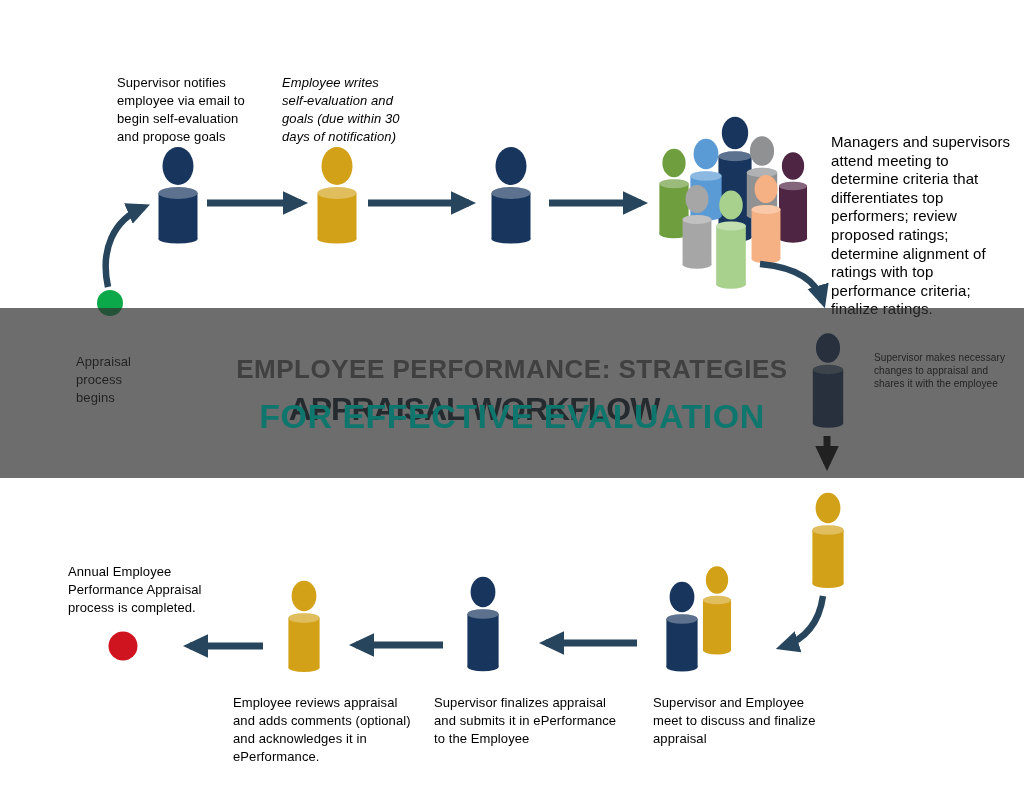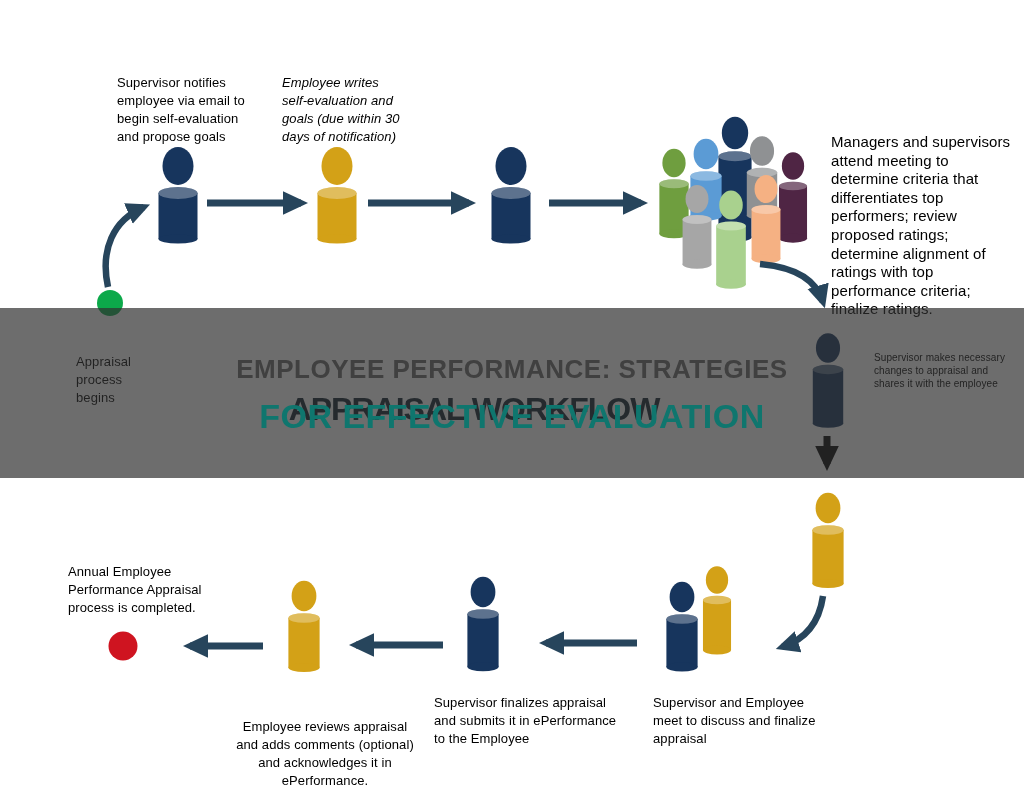--- a/index.html
+++ b/index.html
@@ -176,21 +176,21 @@
       <circle cx="123" cy="646" r="14.5" fill="#cf1420"></circle>
     </svg>
 
   <div class="lbl" style="left:117px;top:74px;width:132px;">Supervisor notifies employee via email to begin self-evaluation and propose goals</div>
   <div class="lbl" style="left:282px;top:74px;width:122px;font-style:italic;">Employee writes self-evaluation and goals (due within 30 days of notification)</div>
   <div class="lbl small" style="left:831px;top:133px;width:180px;">Managers and supervisors attend meeting to determine criteria that differentiates top performers; review proposed ratings; determine alignment of ratings with top performance criteria; finalize ratings.</div>
   <div class="lbl" style="left:76px;top:334px;width:72px;margin-top:19px;">Appraisal process begins</div>
   <div class="lbl" style="left:874px;top:351px;width:140px;font-size:10px;line-height:1.3;">Supervisor makes necessary changes to appraisal and shares it with the employee</div>
   <div class="lbl" style="left:653px;top:694px;width:165px;">Supervisor and Employee meet to discuss and finalize appraisal</div>
   <div class="lbl" style="left:434px;top:694px;width:192px;">Supervisor finalizes appraisal and submits it in ePerformance to the Employee</div>
-  <div class="lbl" style="left:233px;top:718px;width:184px;text-align:center;">Employee reviews appraisal and adds comments (optional) and acknowledges it in ePerformance.</div>
+  <div class="lbl" style="left:233px;top:694px;width:184px;">Employee reviews appraisal and adds comments (optional) and acknowledges it in ePerformance.</div>
   <div class="lbl" style="left:68px;top:563px;width:140px;">Annual Employee Performance Appraisal process is completed.</div>
 
   <div id="bg-title">APPRAISAL WORKFLOW</div>
 
   <div id="banner"></div>
 
   <div id="headline1" class="headline">EMPLOYEE PERFORMANCE: STRATEGIES</div>
   <div id="headline2" class="headline">FOR EFFECTIVE EVALUATION</div>
 
 </div>

